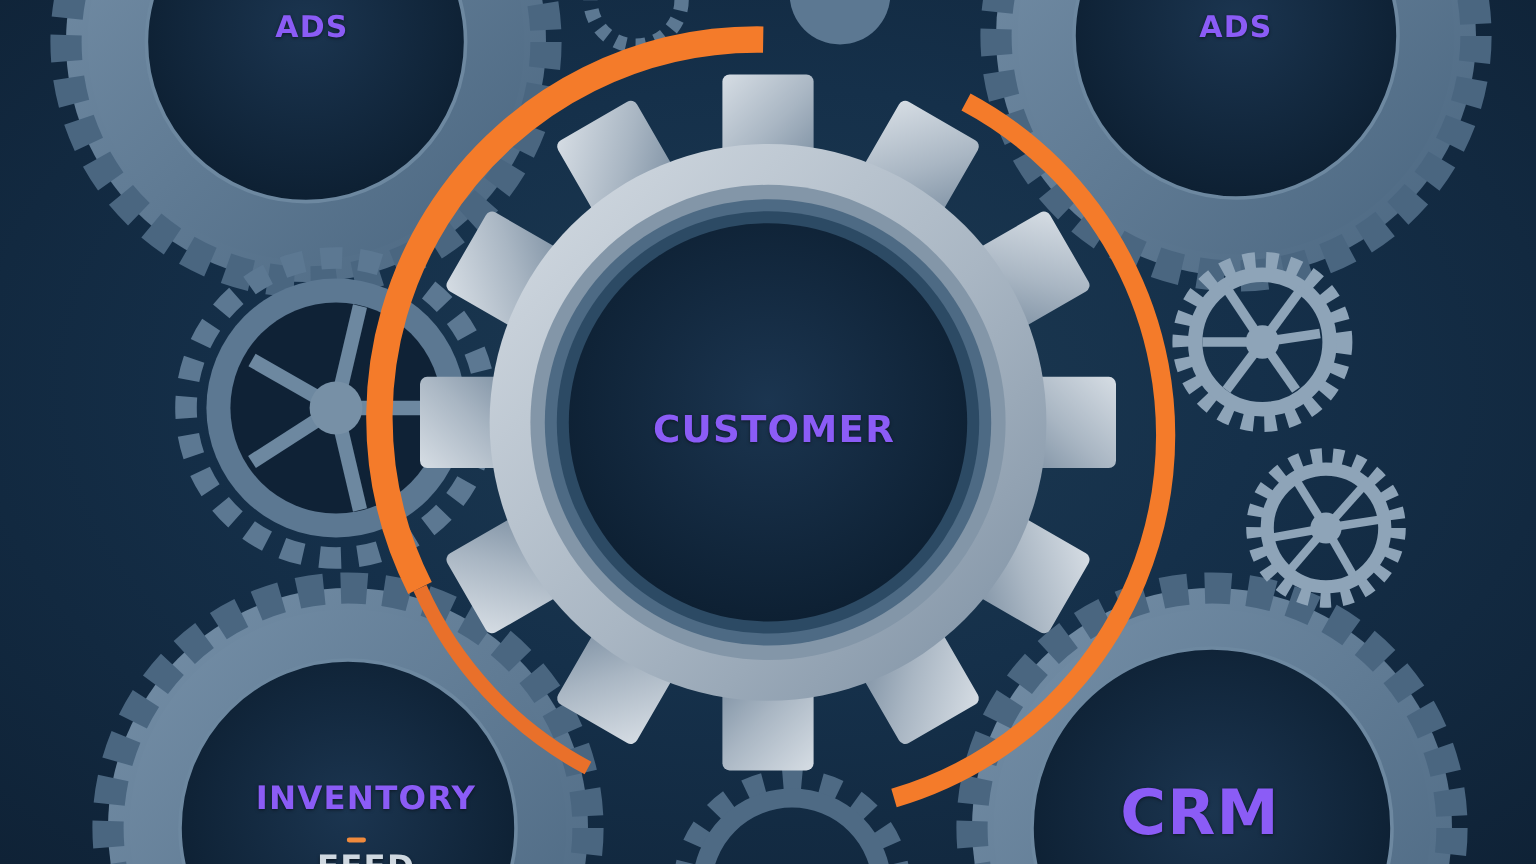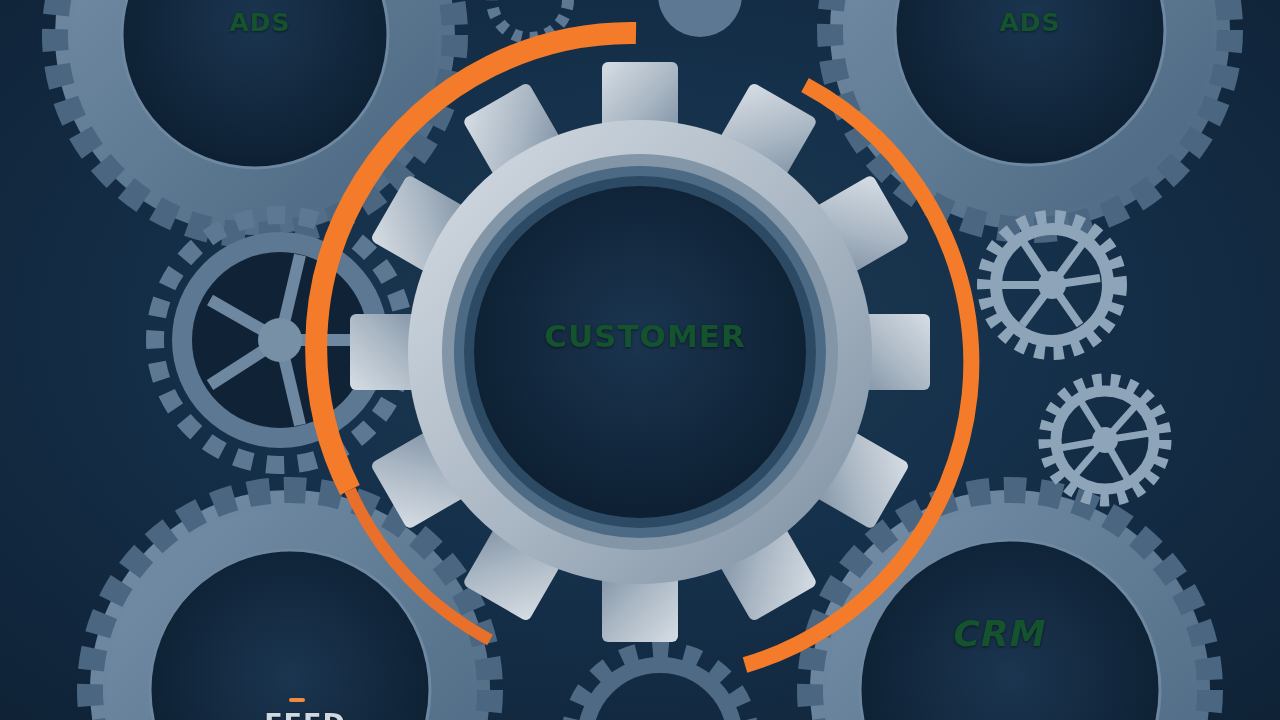--- a/index.html
+++ b/index.html
@@ -5,30 +5,30 @@
   html, body { margin: 0; padding: 0; }
   body {
     width: 1280px; height: 720px; overflow: hidden;
     background: radial-gradient(ellipse at 50% 45%, #1d3a52 0%, #15304a 45%, #0f2236 100%);
     font-family: "DejaVu Sans", sans-serif;
     position: relative;
   }
   .stage { position: absolute; left: 0; top: 0; width: 1280px; height: 720px; }
   svg.gears { position: absolute; left: 0; top: 0; }
   .label {
-    position: absolute; color: #14532d; font-weight: bold; text-align: center;
+    position: absolute; color: #8b5cf6; font-weight: bold; text-align: center;
     letter-spacing: 1px; text-shadow: 0 1px 3px rgba(0,0,0,0.5);
     white-space: nowrap;
   }
   .lbl-ads-left { left: 190px; top: 8px; width: 140px; font-size: 25px; }
   .lbl-ads-right { left: 960px; top: 8px; width: 140px; font-size: 25px; }
-  .lbl-center { left: 495px; top: 314px; width: 300px; font-size: 31px; line-height: 44px; }
+  .lbl-center { left: 495px; top: 336px; width: 300px; font-size: 31px; line-height: 44px; }
   .lbl-inventory { left: 180px; top: 650px; width: 250px; font-size: 27px; }
   .lbl-feed { left: 220px; top: 708px; width: 170px; font-size: 27px; color: #cfd8e0; }
-  .lbl-crm { left: 910px; top: 613px; width: 180px; font-size: 36px; font-style: italic; }
+  .lbl-crm { left: 910px; top: 648px; width: 180px; font-size: 52px; }
   .dash {
     position: absolute; left: 289px; top: 698px; width: 16px; height: 4px;
     background: #f08a3c; border-radius: 2px;
   }
 </style>
 </head>
 <body>
 
 <div class="stage">
   <svg class="gears" width="1280" height="720" viewBox="0 0 1280 720">
@@ -155,17 +155,18 @@
     </g>
   </svg>
 
   <div class="label lbl-ads-left">ADS</div>
   <div class="label lbl-ads-right">ADS</div>
 
   <div class="label lbl-center">
     <div>CUSTOMER</div>
   </div>
 
+  <div class="label lbl-inventory">INVENTORY</div>
   <div class="dash"></div>
   <div class="label lbl-feed">FEED</div>
 
   <div class="label lbl-crm">CRM</div>
 </div>
 
 </body></html>

